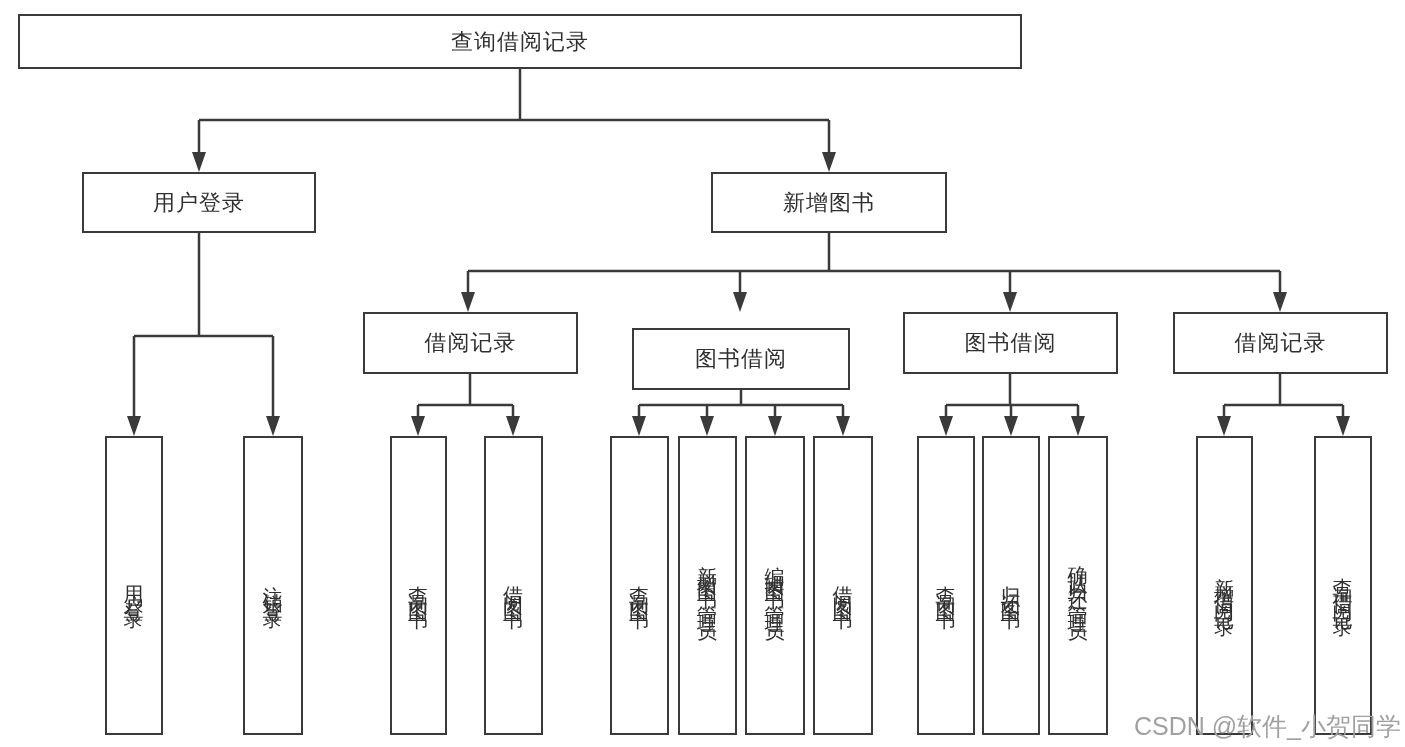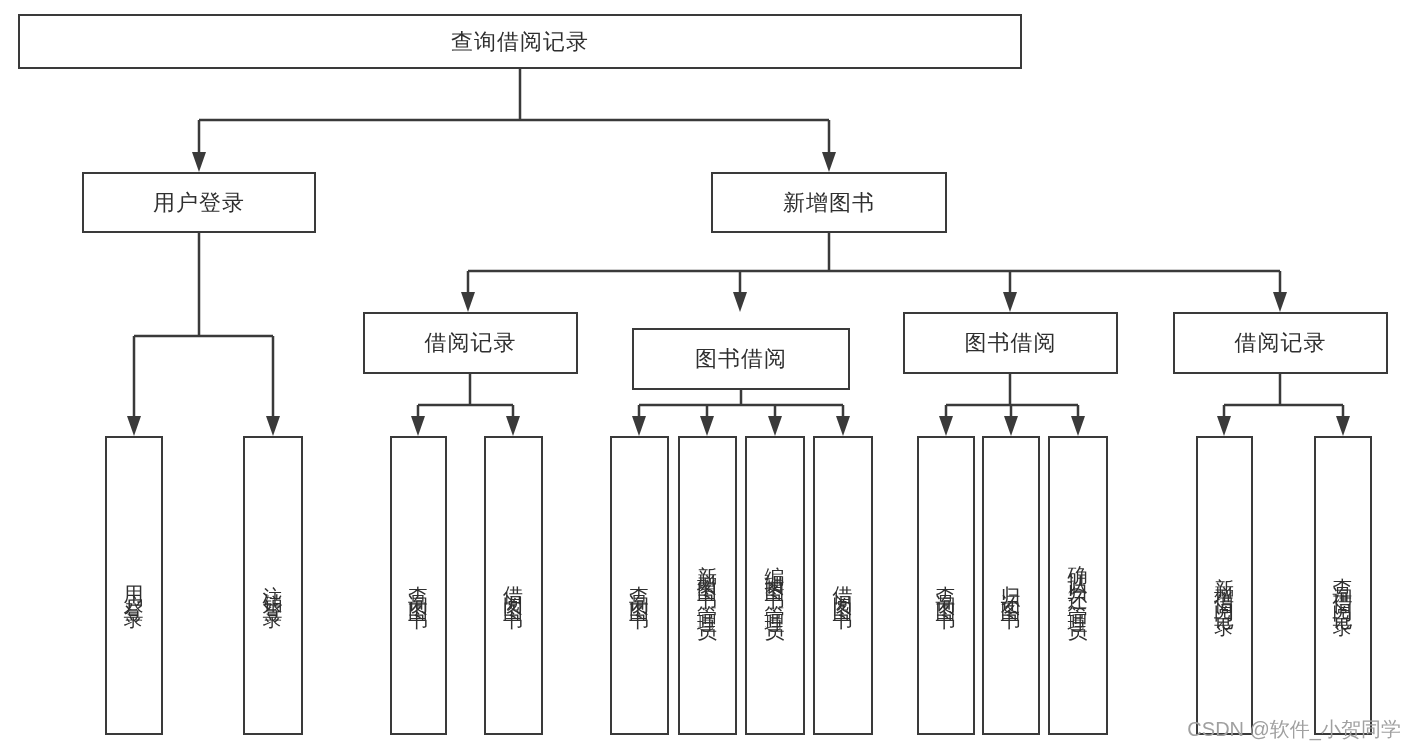--- a/index.html
+++ b/index.html
@@ -47,21 +47,21 @@
   .lvl-v .lbl{
     writing-mode:vertical-rl;
     font-size:20px;
     letter-spacing:8px;
     line-height:1;
   }
   .watermark{
     position:absolute;
     right:4px;
     bottom:4px;
-    font-size:20px;
+    font-size:25px;
     color:var(--watermark);
     white-space:nowrap;
   }
 </style>
 </head>
 <body>
 
 <div class="canvas">
 
   <svg class="connectors" viewBox="0 0 1405 747" xmlns="http://www.w3.org/2000/svg" aria-hidden="true">

